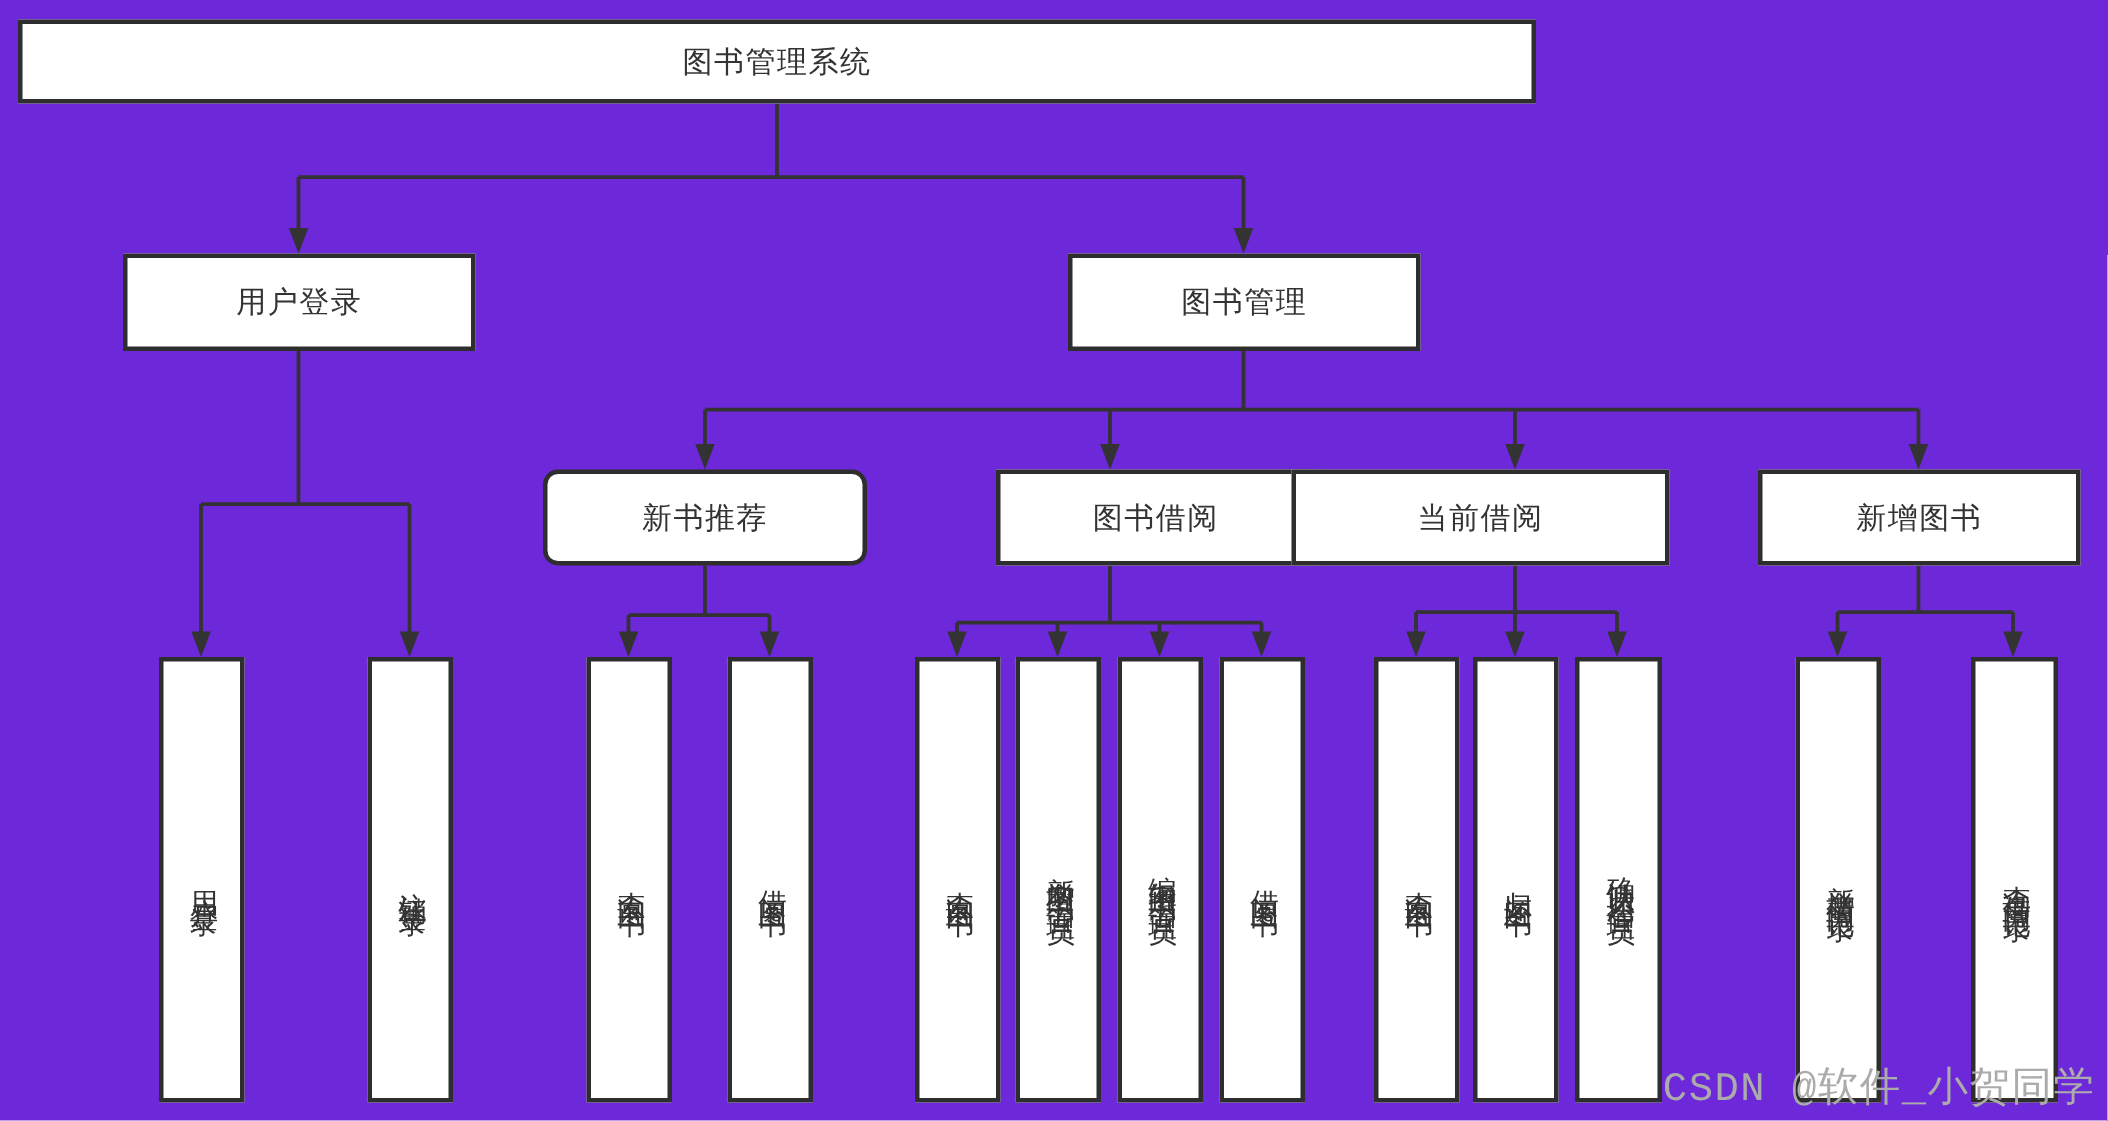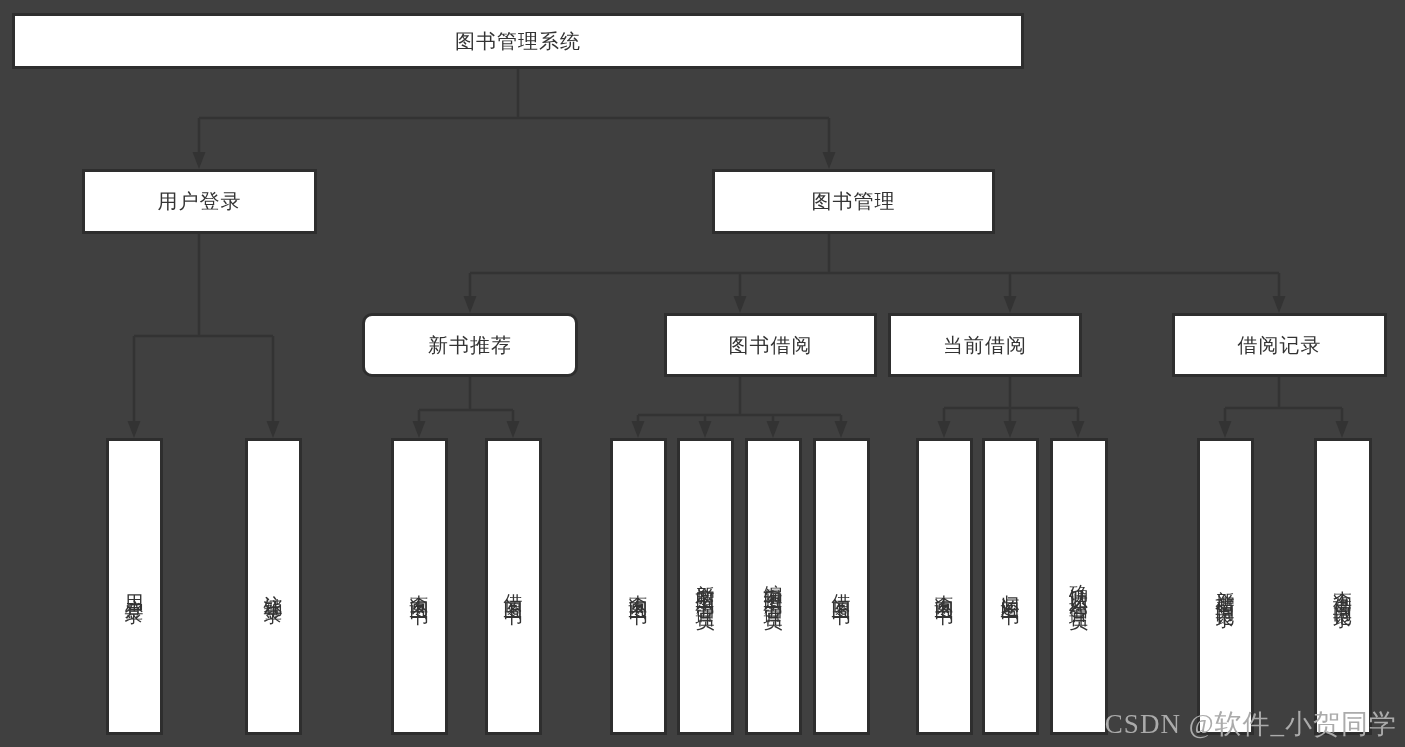--- a/index.html
+++ b/index.html
@@ -1,21 +1,21 @@
 <!DOCTYPE html>
 <html><head>
 <meta charset="utf-8">
 <style>
   html, body { margin: 0; padding: 0; background: #ffffff; }
   #canvas {
     position: relative;
     width: 1405px;
     height: 747px;
-    background: #404040;
-    font-family: Liberation Serif, serif;
+    background: #6d28d9;
+    font-family: Liberation Mono, monospace;
     overflow: hidden;
   }
   #wires {
     position: absolute;
     left: 0; top: 0;
     width: 1405px; height: 747px;
   }
   .node {
     position: absolute;
     box-sizing: border-box;
@@ -34,24 +34,24 @@
     writing-mode: vertical-rl;
     text-orientation: mixed;
     font-size: 19px;
     letter-spacing: 4px;
     white-space: normal;
     line-height: 1;
   }
   
   .n-root   { left: 12px;  top: 13px;  width: 1012px; height: 56px; }
   .n-login  { left: 82px;  top: 169px; width: 235px;  height: 65px; }
-  .n-mgmt   { left: 712px; top: 169px; width: 283px;  height: 65px; }
+  .n-mgmt   { left: 712px; top: 169px; width: 235px;  height: 65px; }
   .n-rec    { left: 362px; top: 313px; width: 216px;  height: 64px; border-radius: 10px; }
   .n-bb     { left: 664px; top: 313px; width: 213px;  height: 64px; }
-  .n-cb     { left: 888px; top: 313px; width: 194px;  height: 64px; }
+  .n-cb     { left: 861px; top: 313px; width: 252px;  height: 64px; }
   .n-br     { left: 1172px;top: 313px; width: 215px;  height: 64px; }
   .l1  { left: 106px;  top: 438px; width: 57px; height: 297px; }
   .l2  { left: 245px;  top: 438px; width: 57px; height: 297px; }
   .l3  { left: 391px;  top: 438px; width: 57px; height: 297px; }
   .l4  { left: 485px;  top: 438px; width: 57px; height: 297px; }
   .l5  { left: 610px;  top: 438px; width: 57px; height: 297px; }
   .l6  { left: 677px;  top: 438px; width: 57px; height: 297px; }
   .l7  { left: 745px;  top: 438px; width: 57px; height: 297px; }
   .l8  { left: 813px;  top: 438px; width: 57px; height: 297px; }
   .l9  { left: 916px;  top: 438px; width: 57px; height: 297px; }
@@ -115,21 +115,21 @@
   </svg>
 
   <div class="node n-root">图书管理系统</div>
 
   <div class="node n-login">用户登录</div>
   <div class="node n-mgmt">图书管理</div>
 
   <div class="node n-rec">新书推荐</div>
   <div class="node n-bb">图书借阅</div>
   <div class="node n-cb">当前借阅</div>
-  <div class="node n-br">借阅记录</div>
+  <div class="node n-br">新增图书</div>
 
   <div class="node leaf l1">用户登录</div>
   <div class="node leaf l2">注销登录</div>
   <div class="node leaf l3">查询图书</div>
   <div class="node leaf l4">借阅图书</div>
   <div class="node leaf l5">查询图书</div>
   <div class="node leaf l6">新增图书（管理员）</div>
   <div class="node leaf l7">编辑图书（管理员）</div>
   <div class="node leaf l8">借阅图书</div>
   <div class="node leaf l9">查询图书</div>

